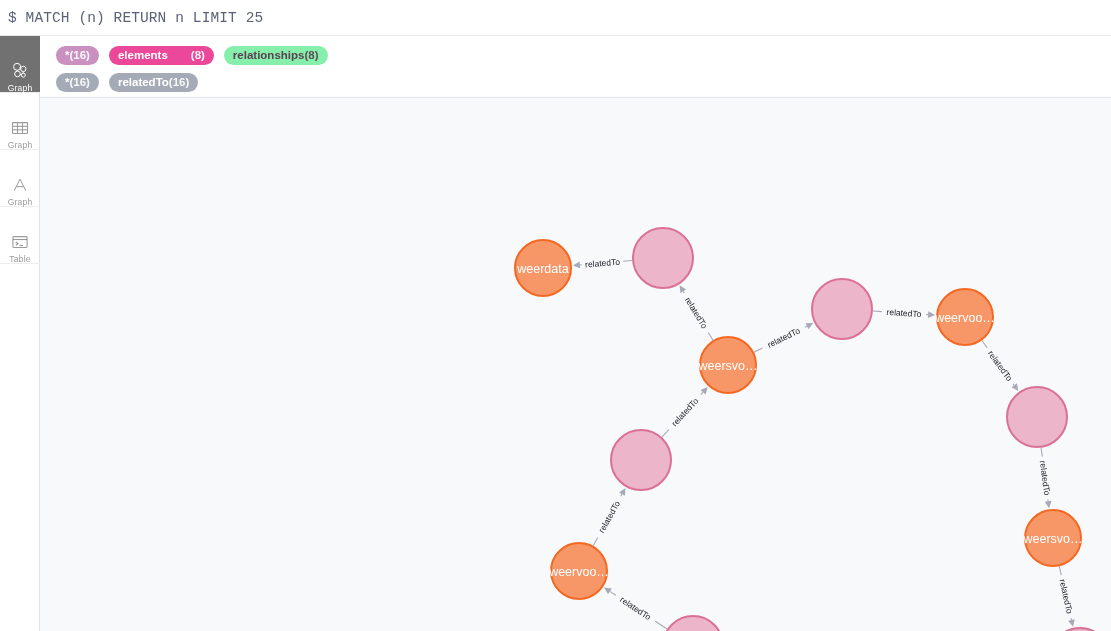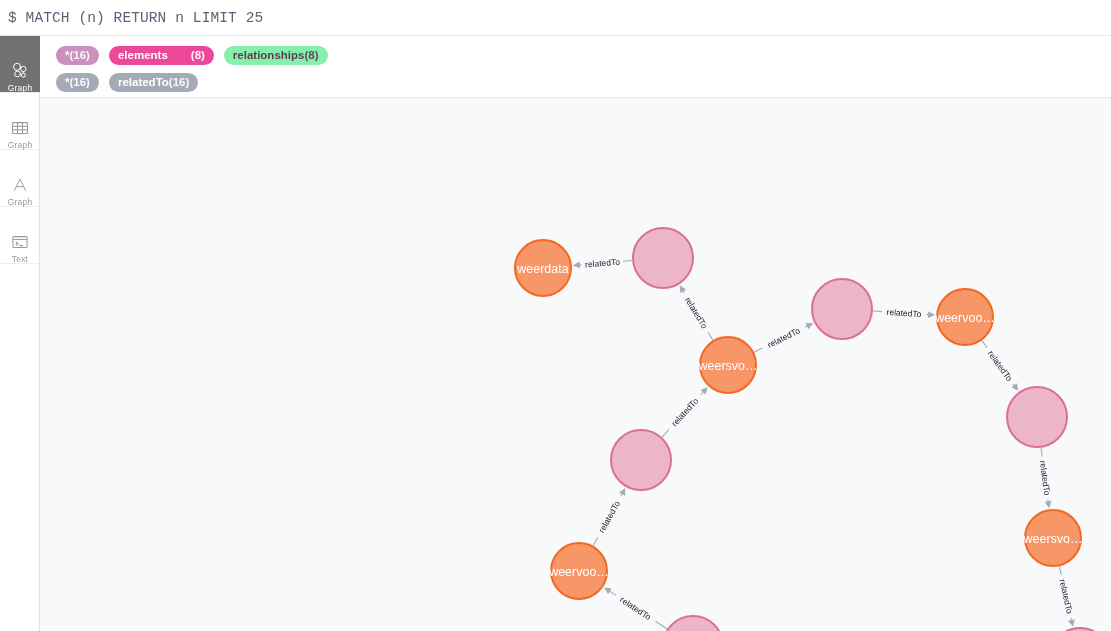--- a/index.html
+++ b/index.html
@@ -164,21 +164,21 @@
 
     <div class="side-item">
       <span class="side-icon">
         <svg viewBox="0 0 24 24" fill="none" stroke="currentColor" stroke-width="1.3">
           <rect x="3.5" y="5.5" width="17" height="13" rx="1"></rect>
           <line x1="3.5" y1="9" x2="20.5" y2="9"></line>
           <path d="M7 12 L9.6 14 L7 16" stroke-width="1.4"></path>
           <line x1="11.4" y1="16.2" x2="15.6" y2="16.2" stroke-width="1.4"></line>
         </svg>
       </span>
-      <span class="side-label">Text</span>
+      <span class="side-label">Table</span>
     </div>
   </div>
 
   <div class="legend">
     <div class="legend-row" id="legend-nodes">
         <span class="pill" style="background: rgb(201, 144, 192); color: rgb(255, 255, 255);">
           <span>*</span>
           <span class="cnt">(16)</span>
         </span>
         <span class="pill" style="background: #ec4899; color: rgb(255, 255, 255); gap: 23px;">

